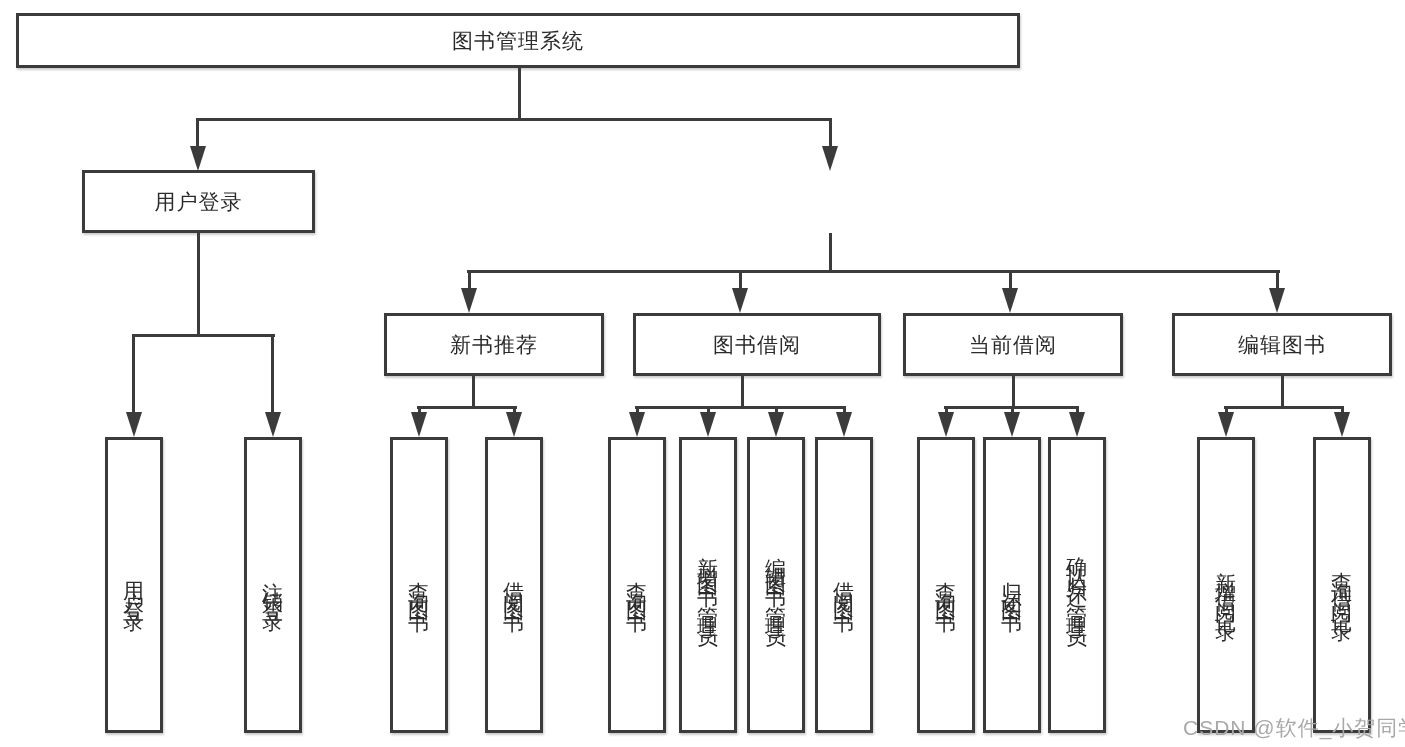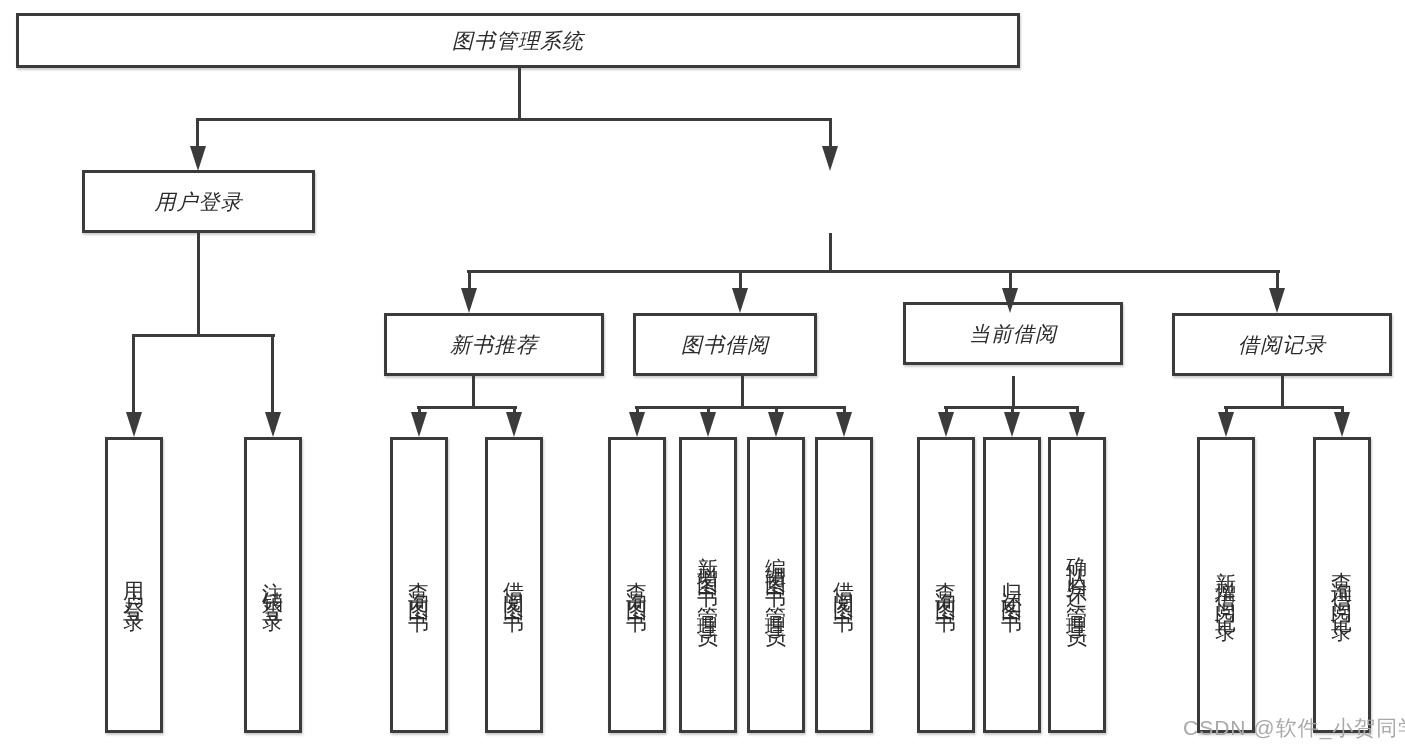--- a/index.html
+++ b/index.html
@@ -10,21 +10,21 @@
     color:var(--text,#2b2b2b);
   }
   .box {
     position:absolute; box-sizing:border-box;
     background:var(--box-bg,#ffffff);
     border:3px solid var(--box-border,#3b3b3b);
     box-shadow:1px 2px 2px rgba(110,110,110,.35);
     display:flex; align-items:center; justify-content:center;
     font-size:21px; line-height:1; white-space:nowrap;
   }
-  .hbox { letter-spacing:1px;font-style:italic; }
+  .hbox { letter-spacing:1px; }
   .vbox span {
     writing-mode:vertical-rl; text-orientation:mixed;
     letter-spacing:10px; white-space:nowrap;
   }
   .vline { position:absolute; width:3px; background:var(--line,#3b3b3b); }
   .hline { position:absolute; height:3px; background:var(--line,#3b3b3b); }
   .arr {
     position:absolute; width:0; height:0;
     border-left:8px solid transparent; border-right:8px solid transparent;
     border-top:25px solid var(--line,#3b3b3b);
@@ -44,28 +44,28 @@
     <span>图书管理系统</span>
   </div>
 
   <div class="box hbox" style="left:82px;top:170px;width:233px;height:63px">
     <span>用户登录</span>
   </div>
 
   <div class="box hbox" style="left:384px;top:313px;width:220px;height:63px">
     <span>新书推荐</span>
   </div>
-  <div class="box hbox" style="left:633px;top:313px;width:184px;height:63px">
+  <div class="box hbox" style="left:633px;top:313px;width:248px;height:63px">
     <span>图书借阅</span>
   </div>
-  <div class="box hbox" style="left:903px;top:302px;width:220px;height:63px">
+  <div class="box hbox" style="left:903px;top:313px;width:220px;height:63px">
     <span>当前借阅</span>
   </div>
   <div class="box hbox" style="left:1172px;top:313px;width:220px;height:63px">
-    <span>借阅记录</span>
+    <span>编辑图书</span>
   </div>
 
   <div class="box vbox" style="left:105px;top:437px;width:58px;height:296px">
     <span>用户登录</span>
   </div>
   <div class="box vbox" style="left:244px;top:437px;width:58px;height:296px">
     <span>注销登录</span>
   </div>
   <div class="box vbox" style="left:390px;top:437px;width:58px;height:296px">
     <span>查询图书</span>

